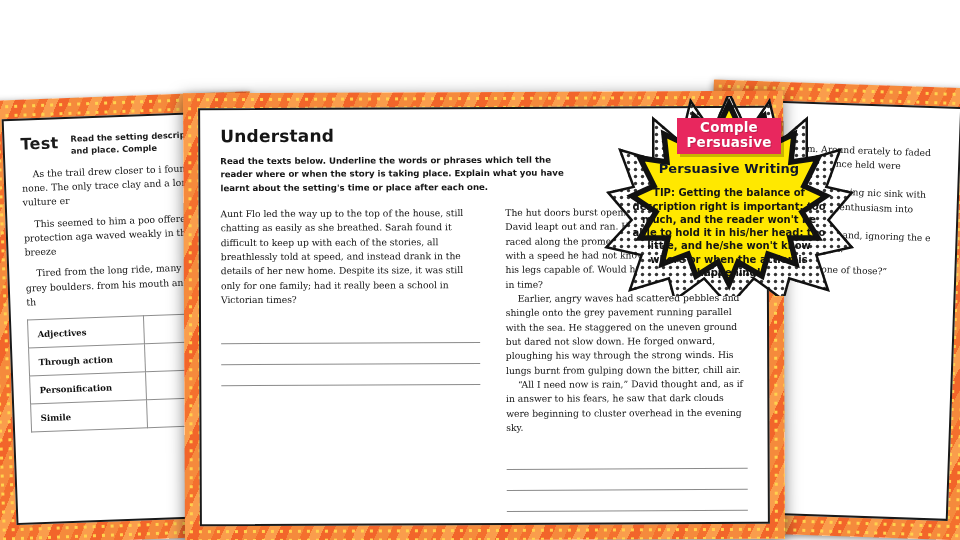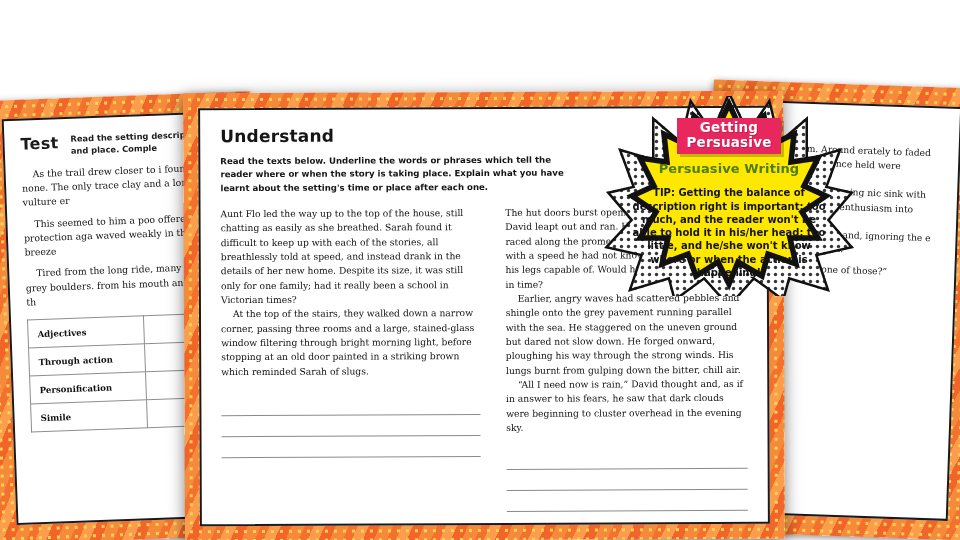--- a/index.html
+++ b/index.html
@@ -147,21 +147,21 @@
   .badge-ribbon span{
     display:block;
     font-family:"DejaVu Sans", sans-serif;
     font-weight:bold;font-size:13.5px;line-height:1.12;
     color:#ffffff;letter-spacing:.2px;
     text-shadow:1px 1px 0 rgba(0,0,0,.18);
   }
   .badge-sub{
     margin-top:7px;
     font-family:"DejaVu Sans", sans-serif;
-    font-weight:bold;font-size:13px;color:#4d7c0f;letter-spacing:.1px;
+    font-weight:bold;font-size:13px;color:#0f172a;letter-spacing:.1px;
   }
   .badge-tip{
     margin-top:10px;width:196px;
     font-family:"DejaVu Sans", sans-serif;
     font-weight:bold;font-size:10px;line-height:1.33;color:#141414;
   }
 </style>
 </head>
 <body>
 
@@ -224,21 +224,20 @@
     <div class="sheet">
       <div class="sheet-inner">
         <h1 class="wk-title">Understand</h1>
         <p class="wk-instr">Read the texts below. Underline the words or phrases which tell the reader where or when the story is taking place. Explain what you have learnt about the setting's time or place after each one.</p>
 
         <div class="cols">
 
           <div class="col-a">
             <div class="ctext">
               <p>Aunt Flo led the way up to the top of the house, still chatting as easily as she breathed. Sarah found it difficult to keep up with each of the stories, all breathlessly told at speed, and instead drank in the details of her new home. Despite its size, it was still only for one family; had it really been a school in Victorian times?</p>
-              <p class="ind">At the top of the stairs, they walked down a narrow corner, passing three rooms and a large, stained-glass window filtering through bright morning light, before stopping at an old door painted in a striking brown which reminded Sarah of slugs.</p>
             </div>
             <div class="lines">
               <div class="ln"></div>
               <div class="ln"></div>
               <div class="ln"></div>
 
             </div>
           </div>
 
           <div class="col-b">
@@ -271,21 +270,21 @@
         </clipPath>
       </defs>
 
       <polygon clip-path="url(#burstClip)" points="125,-6 144,34 166,2 176,44 204,20 204,62 238,52 224,90 250,96 226,124 250,152 214,160 226,196 186,184 180,206 150,184 125,212 100,184 70,206 64,184 24,196 36,160 0,152 26,124 2,96 28,90 14,52 48,62 48,20 76,44 86,2 108,34" fill="#ffffff" stroke="#111" stroke-width="5" stroke-linejoin="miter"></polygon>
       <rect x="0" y="0" width="250" height="200" fill="url(#halft)" opacity="0.85" clip-path="url(#burstClip)" style="mix-blend-mode:normal" mask="none"></rect>
 
       <polygon points="125,8 139,38 160,20 165,50 190,38 187,66 214,62 200,90 222,100 198,116 214,142 186,142 192,168 164,158 158,180 134,166 125,188 114,166 92,180 84,158 58,168 64,142 36,142 52,116 28,100 50,90 36,62 63,66 60,38 85,50 90,20 111,38" fill="#ffe800" stroke="#111" stroke-width="5.5" stroke-linejoin="miter"></polygon>
     </svg>
     <div class="badge-text">
       <div class="badge-ribbon">
-        <span>Getting</span>
+        <span>Comple</span>
         <span>Persuasive</span>
       </div>
       <div class="badge-sub">Persuasive Writing</div>
       <div class="badge-tip">TIP: Getting the balance of description right is important: too much, and the reader won't be able to hold it in his/her head; too little, and he/she won't know where or when the action is happening!</div>
     </div>
   </div>
 
 </div>
 
 </body></html>

